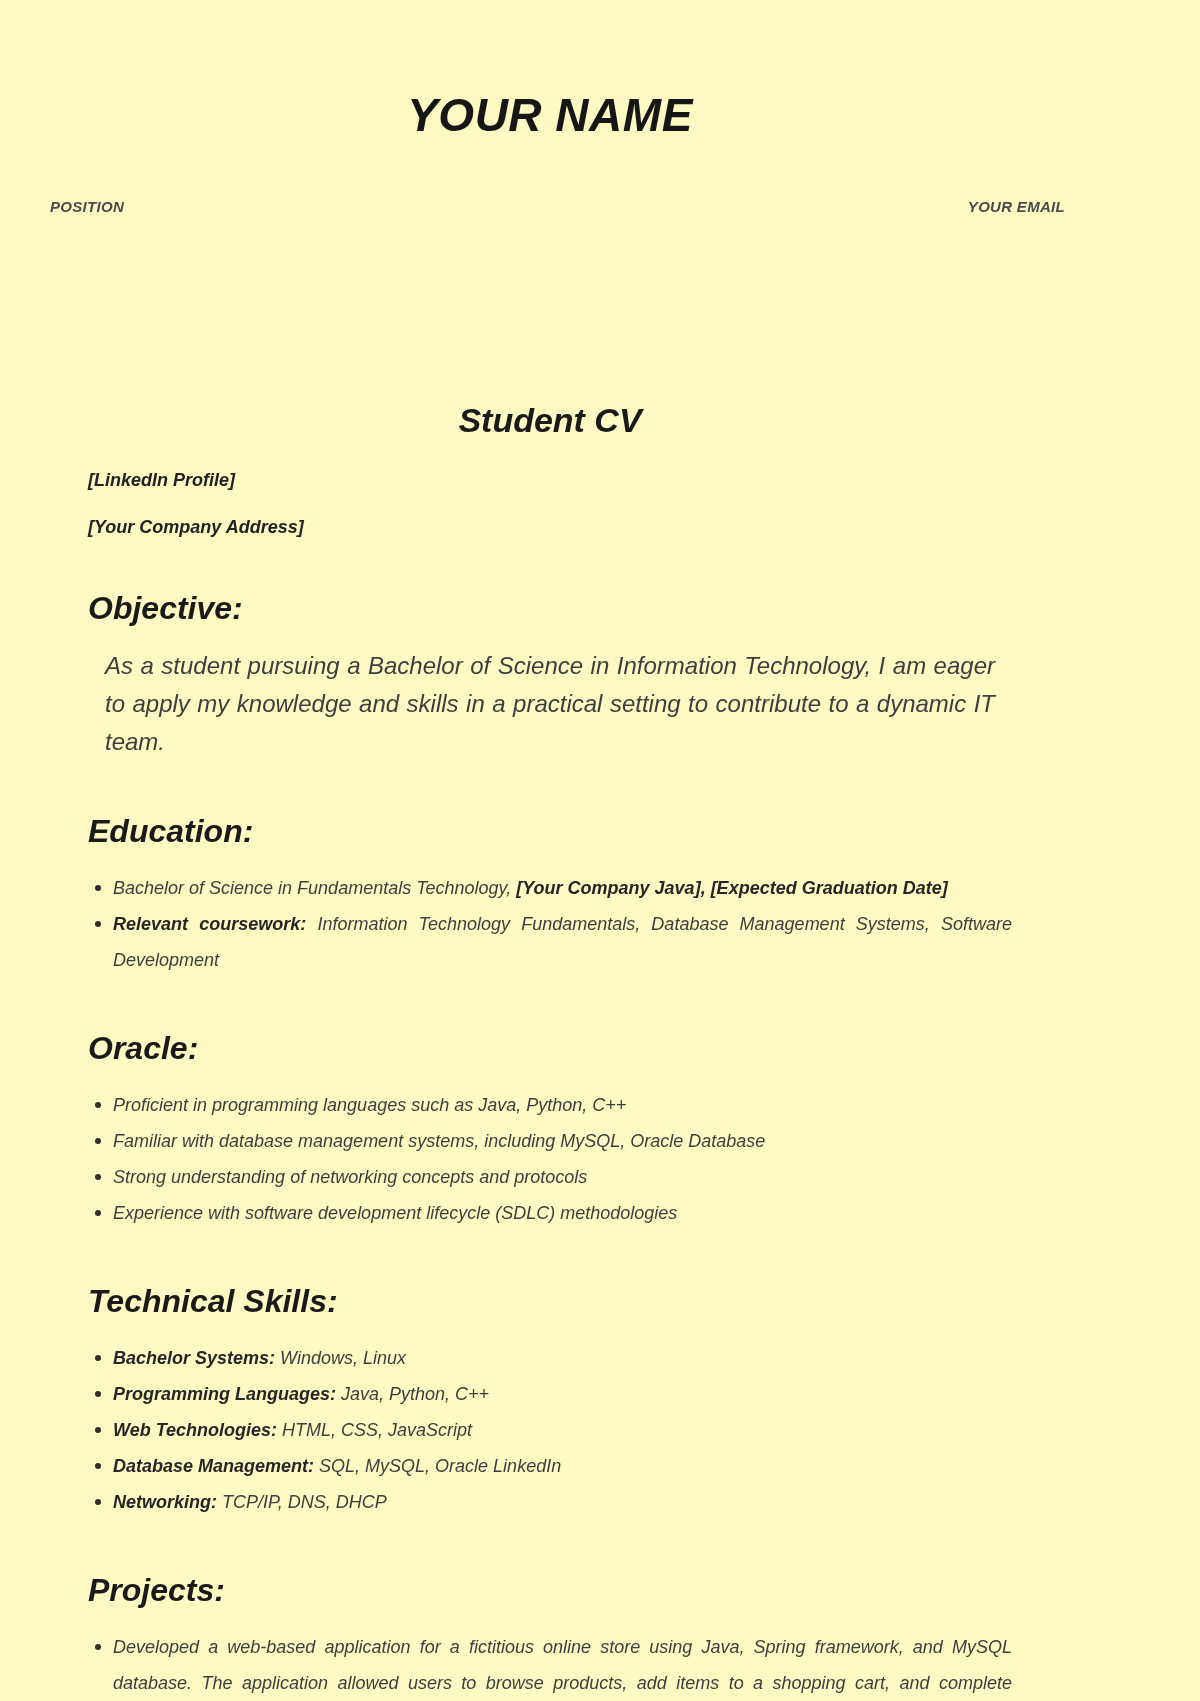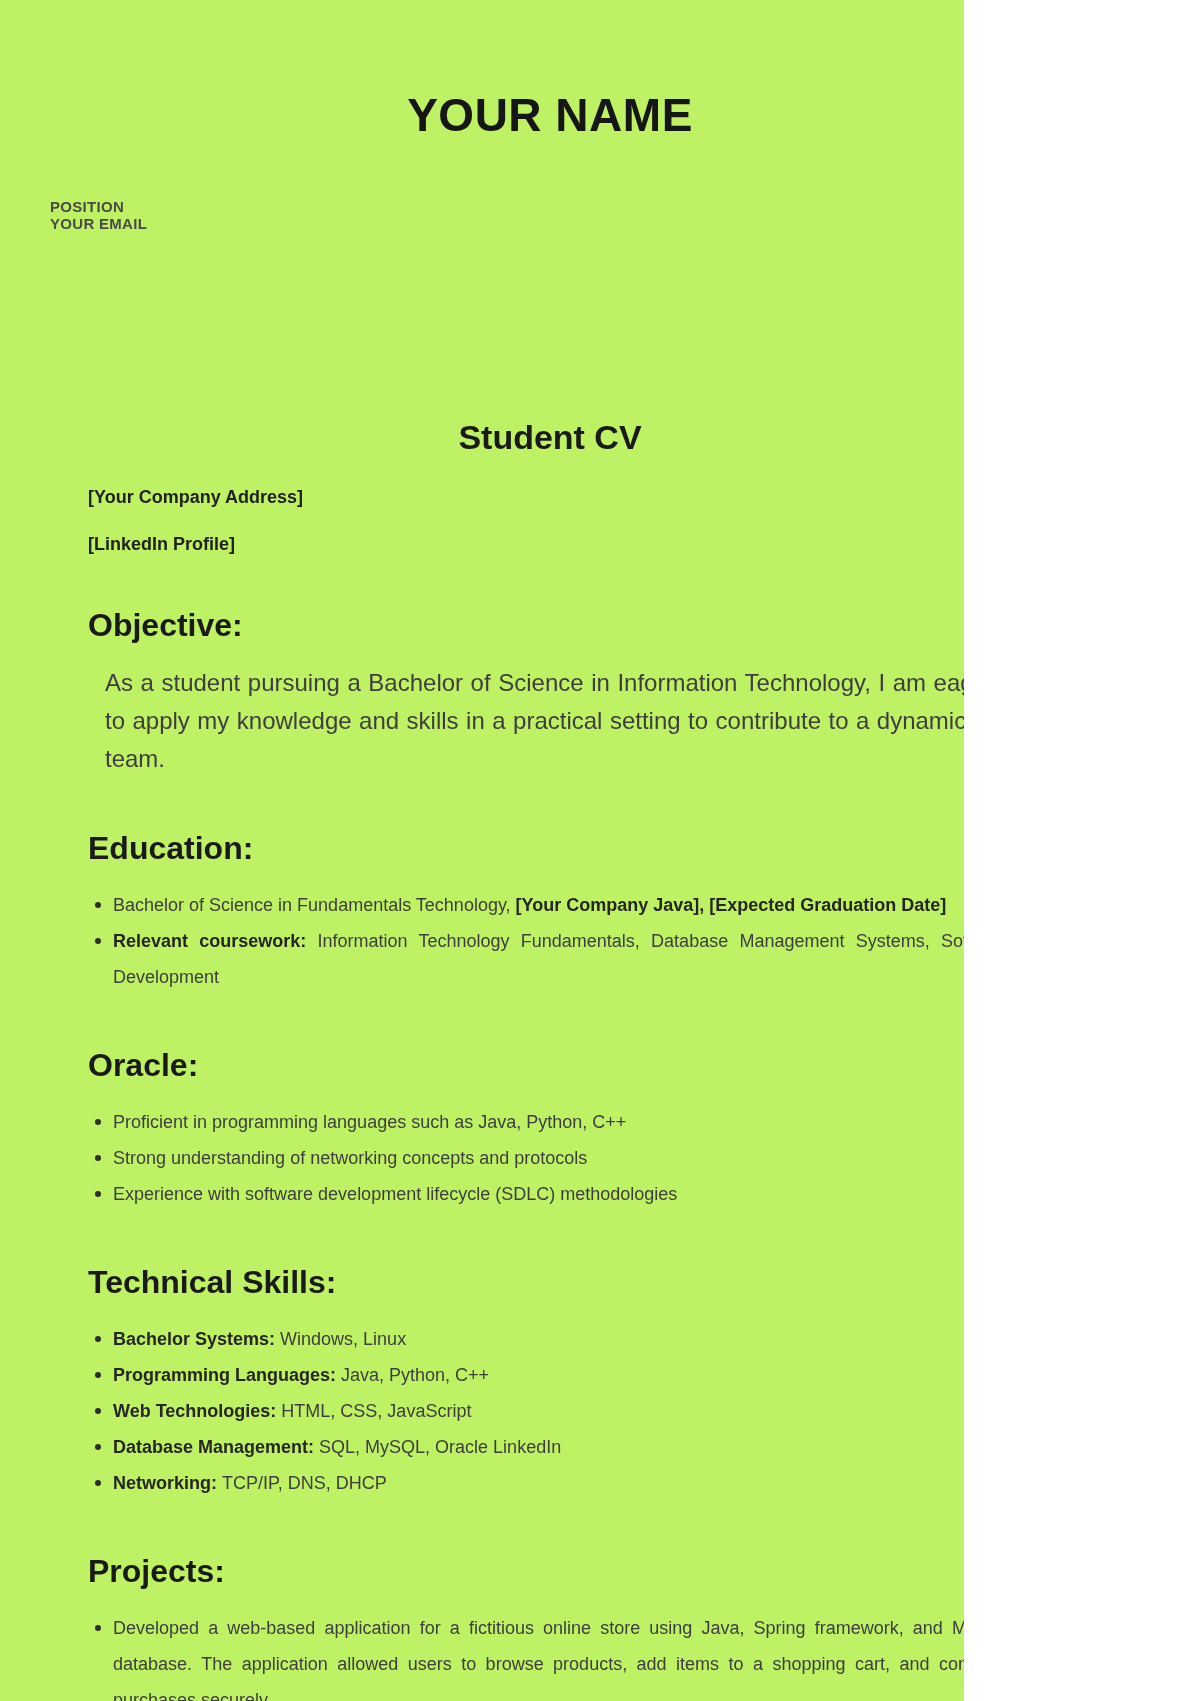--- a/index.html
+++ b/index.html
@@ -1,23 +1,24 @@
 <!DOCTYPE html>
 <html><head>
 <meta charset="utf-8">
 <style>
   * { box-sizing: border-box; }
   html, body { margin: 0; padding: 0; background: #ffffff; }
   .page {
-    width: 964px;
+    width: 1200px;
     height: 1701px;
-    background: #bef264;
+    background: #fef9c3;
     font-family: "Liberation Sans", "DejaVu Sans", sans-serif;
     overflow: hidden;
     position: relative;
+    font-style: italic;
   }
   .header-name {
     margin: 0;
     padding-top: 88px;
     width: 924px;
     margin-left: 88px;
     text-align: center;
     font-size: 46px;
     font-weight: 600;
     letter-spacing: 0.5px;
@@ -25,21 +26,20 @@
   }
   .meta-row {
     display: flex;
     justify-content: space-between;
     padding: 0 135px 0 50px;
     margin-top: 56px;
     font-size: 15px;
     font-weight: 600;
     letter-spacing: 0.3px;
     color: #4a4a4a;
-    flex-direction: column;
   }
   .content {
     width: 924px;
     margin-left: 88px;
   }
   .doc-title {
     margin: 186px 0 30px 0;
     text-align: center;
     font-size: 34px;
     font-weight: 700;
@@ -99,40 +99,41 @@
 
   <div class="meta-row">
     <span>POSITION</span>
     <span>YOUR EMAIL</span>
   </div>
 
   <div class="content">
 
     <h2 class="doc-title">Student CV</h2>
 
+    <p class="contact-line">[LinkedIn Profile]</p>
     <p class="contact-line">[Your Company Address]</p>
-    <p class="contact-line">[LinkedIn Profile]</p>
 
     <section class="section">
       <h3 class="section-heading">Objective:</h3>
       <p class="body-text">As a student pursuing a Bachelor of Science in Information Technology, I am eager to apply my knowledge and skills in a practical setting to contribute to a dynamic IT team.</p>
     </section>
 
     <section class="section">
       <h3 class="section-heading">Education:</h3>
       <ul class="bullet-list">
           <li><span>Bachelor of Science in Fundamentals Technology, </span><span class="b">[Your Company Java], [Expected Graduation Date]</span></li>
           <li><span class="b">Relevant coursework: </span><span>Information Technology Fundamentals, Database Management Systems, Software Development</span></li>
         </ul>
     </section>
 
     <section class="section">
       <h3 class="section-heading">Oracle:</h3>
       <ul class="bullet-list">
           <li><span>Proficient in programming languages such as Java, Python, C++</span></li>
+          <li><span>Familiar with database management systems, including MySQL, Oracle Database</span></li>
           <li><span>Strong understanding of networking concepts and protocols</span></li>
           <li><span>Experience with software development lifecycle (SDLC) methodologies</span></li>
         </ul>
     </section>
 
     <section class="section">
       <h3 class="section-heading">Technical Skills:</h3>
       <ul class="bullet-list">
           <li><span class="b">Bachelor Systems: </span><span>Windows, Linux</span></li>
           <li><span class="b">Programming Languages: </span><span>Java, Python, C++</span></li>

